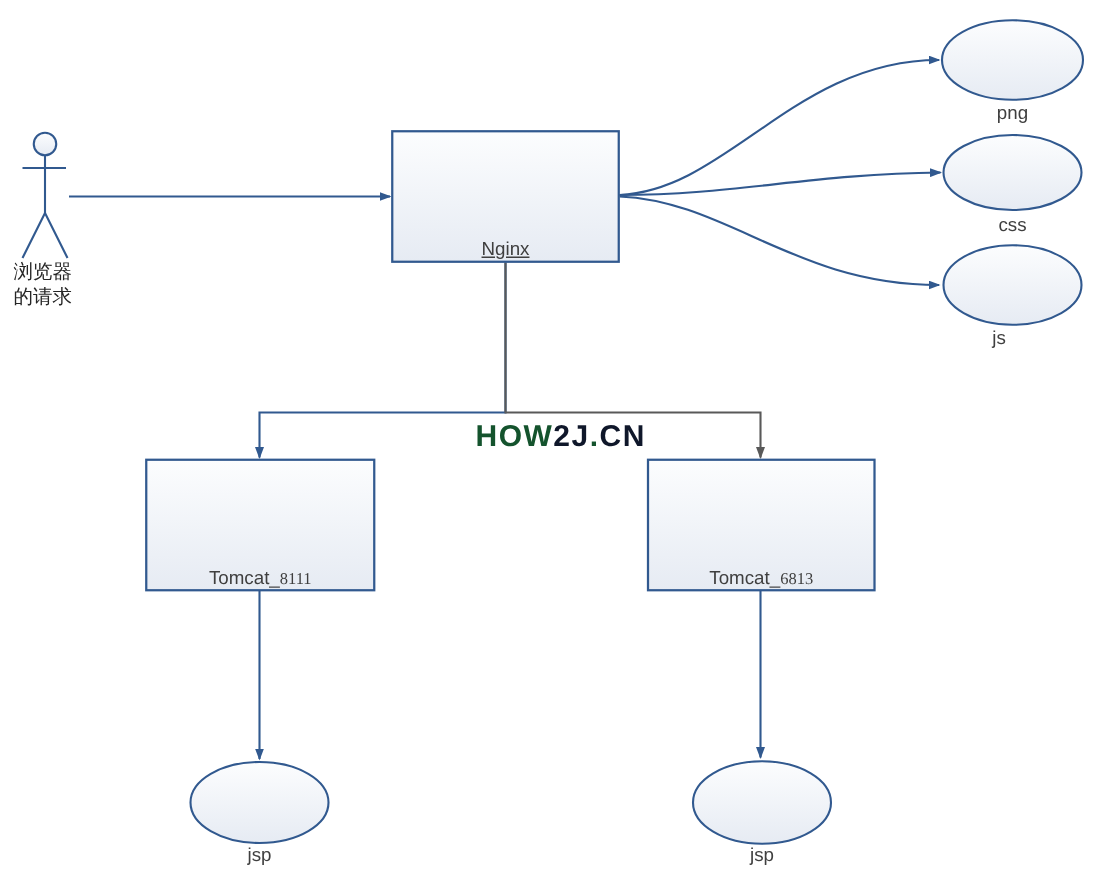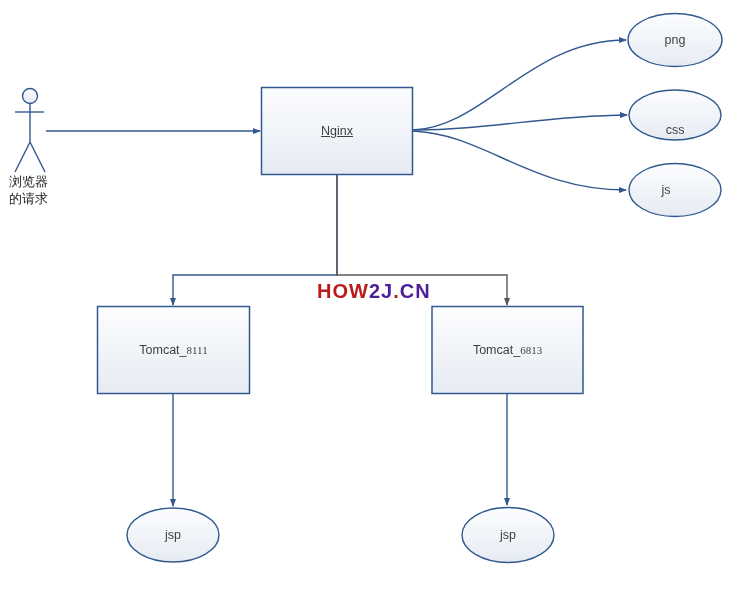--- a/index.html
+++ b/index.html
@@ -20,47 +20,49 @@
     left: 0;
     top: 0;
   }
   .node-label {
     position: absolute;
     transform: translate(-50%, -50%);
     color: #3f3f3f;
     font-size: 12.5px;
     white-space: nowrap;
     text-align: center;
+    margin-top: 35px;
   }
   .node-label .digits {
     font-family: "Liberation Serif", serif;
     font-size: 11px;
   }
   .actor-label {
     position: absolute;
     left: 9px;
     top: 173px;
     color: #262626;
     font-size: 13px;
     line-height: 17px;
     white-space: nowrap;
+    font-family: Liberation Mono, monospace;
   }
   .actor-label span { display: block; }
   .watermark {
     position: absolute;
     left: 317px;
     top: 280px;
     font-size: 20px;
     font-weight: bold;
     letter-spacing: 1px;
     white-space: nowrap;
     user-select: none;
   }
-  .wm-gray { color: #b91c1c; }
-  .wm-blue { color: #4c1d95; }
+  .wm-gray { color: #14532d; }
+  .wm-blue { color: #0f172a; }
 </style>
 </head>
 <body>
 
 <div class="canvas">
 
   <svg width="743" height="592" viewBox="0 0 743 592">
     <defs>
       <linearGradient id="nodeGrad" x1="0" y1="0" x2="0" y2="1">
         <stop offset="0" stop-color="#FCFDFE"></stop>
@@ -115,18 +117,18 @@
     <span>的请求</span>
   </div>
 
   <div class="node-label" style="left:337px; top:131px;text-decoration:underline;">Nginx</div>
 
   <div class="node-label" style="left:173.5px; top:350px;"><span>Tomcat_</span><span class="digits">8111</span></div>
 
   <div class="node-label" style="left:507.5px; top:350px;"><span>Tomcat_</span><span class="digits">6813</span></div>
 
   <div class="node-label" style="left:675px; top:40px;">png</div>
-  <div class="node-label" style="left:675px; top:130px;">css</div>
+  <div class="node-label" style="left:675px; top:115px;">css</div>
   <div class="node-label" style="left:666px; top:190px;">js</div>
   <div class="node-label" style="left:173px; top:535px;">jsp</div>
   <div class="node-label" style="left:508px; top:535px;">jsp</div>
 
 </div>
 
 </body></html>

